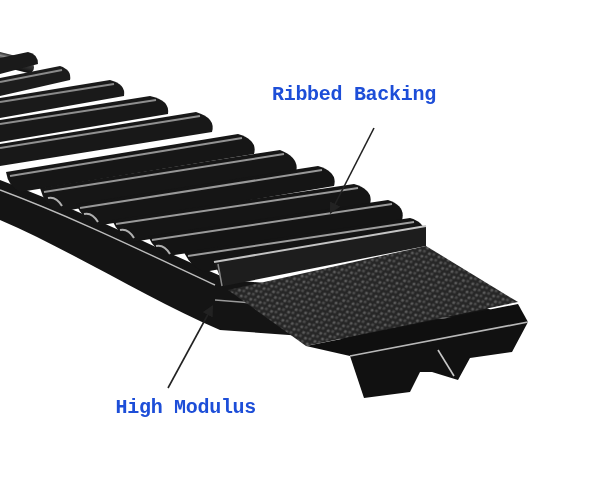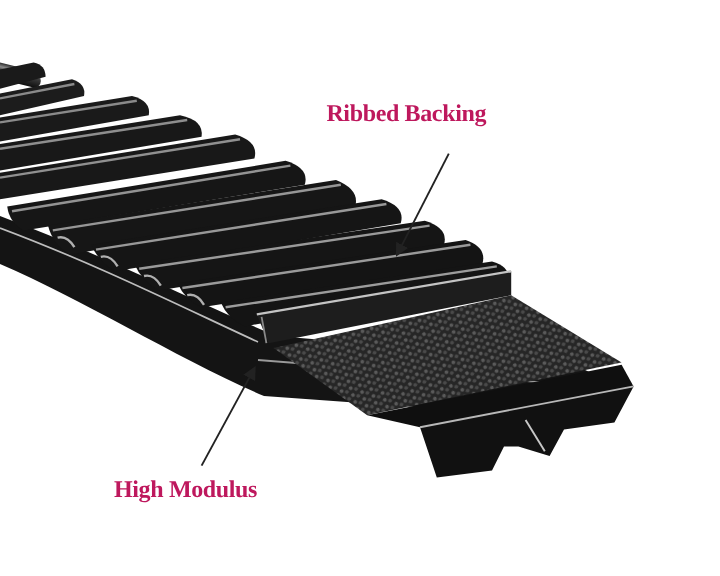--- a/index.html
+++ b/index.html
@@ -1,20 +1,20 @@
 <!DOCTYPE html>
 <html><head>
   <meta charset="utf-8">
   <style>
     html, body { margin: 0; padding: 0; background: #ffffff; }
     body { width: 600px; height: 480px; position: relative; overflow: hidden; font-family: "Liberation Sans", sans-serif; }
     .stage { position: absolute; left: 0; top: 0; width: 600px; height: 480px; }
-    .label { position: absolute; font-family: Liberation Serif, serif; font-weight: bold; color: #be185d; font-size: 20px; line-height: 22px; letter-spacing: -0.3px; text-align: left; }
+    .label { position: absolute; font-family: Liberation Mono, monospace; font-weight: bold; color: #1d4ed8; font-size: 20px; line-height: 22px; letter-spacing: -0.3px; text-align: right; }
     .label-ribbed { left: 272px; top: 84px; }
-    .label-hmp { left: 95px; top: 397px; width: 180px; }
+    .label-hmp { left: 76px; top: 397px; width: 180px; }
     svg { position: absolute; left: 0; top: 0; }
   </style>
 </head>
 <body>
 
 <div class="stage">
   <svg width="600" height="480" viewBox="0 0 600 480">
     <defs>
       <linearGradient id="ribGrad" x1="0" y1="0" x2="0" y2="1">
         <stop offset="0" stop-color="#2a2a2a"></stop>

